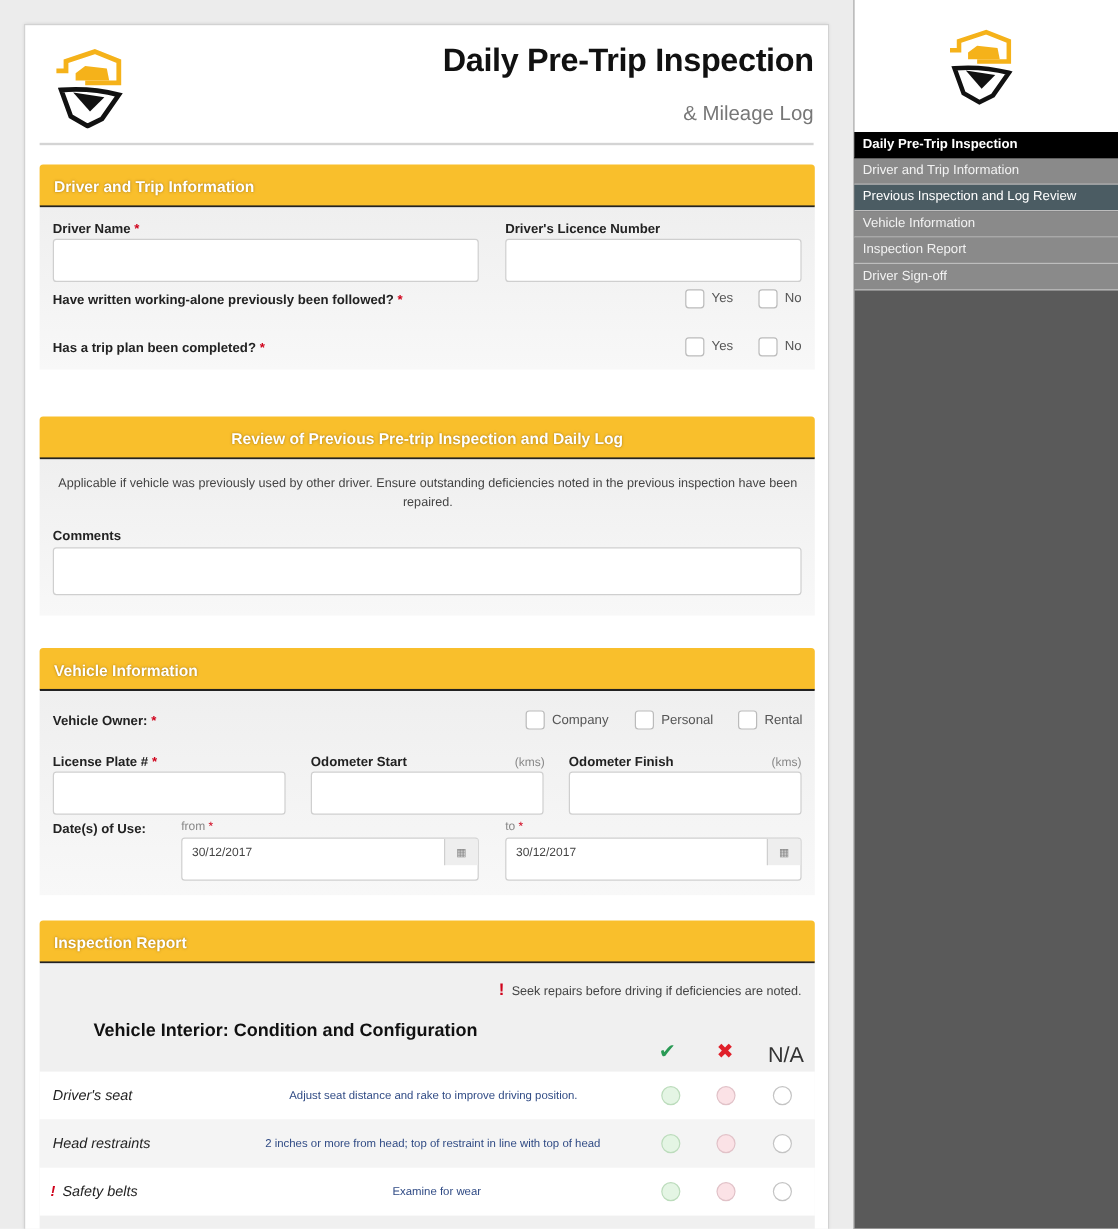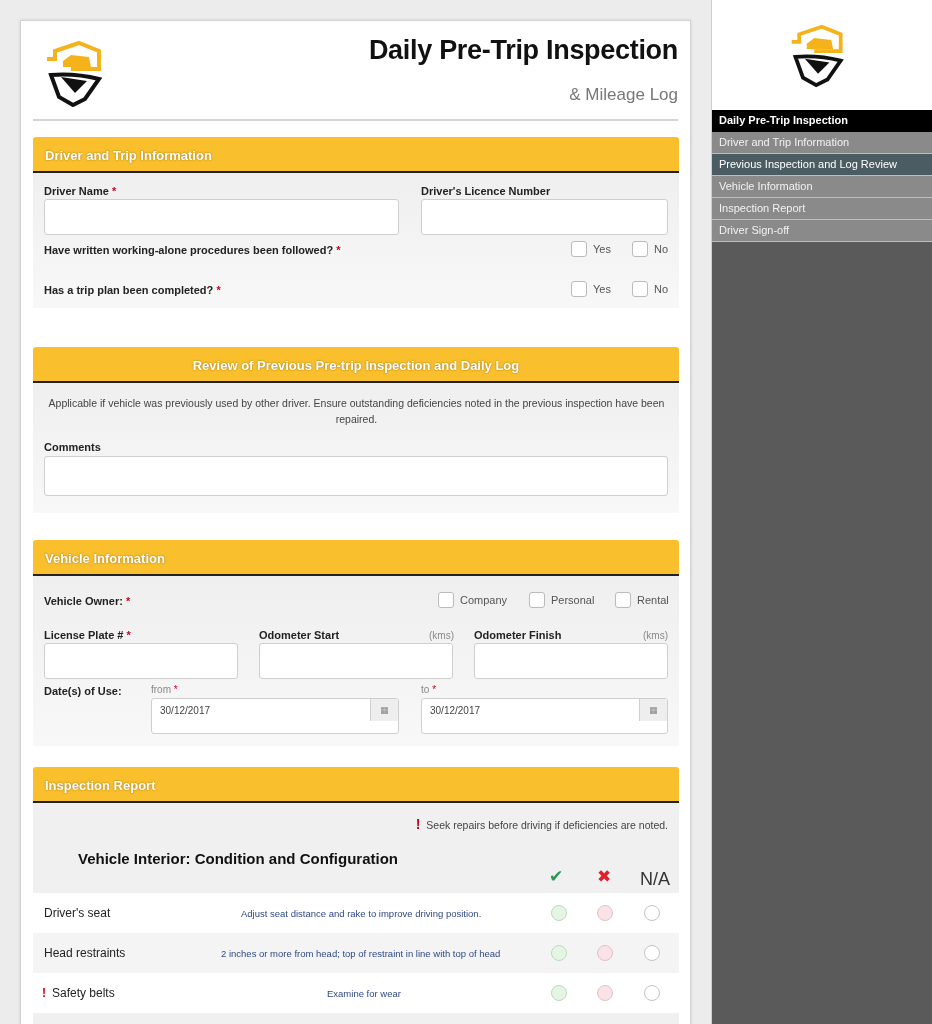--- a/index.html
+++ b/index.html
@@ -59,21 +59,21 @@
   .date-addon {
     position: absolute; right: 0; top: 0; width: 28px; height: 22px;
     background: #eee; border-left: 1px solid #cfcfcf;
     display: flex; align-items: center; justify-content: center;
     font-size: 9px; color: #888;
   }
   .row {
     position: absolute; left: 0; width: 646px; height: 40px;
     display: flex; align-items: center;
   }
-  .row-label { position: absolute; left: 11px; font-size: 12px; color: #222; }
+  .row-label { position: absolute; left: 11px; font-size: 12px; color: #222; font-style: italic; }
   .row-desc { position: absolute; font-size: 9.5px; color: #2f4a84; }
   .radio {
     position: absolute; width: 16px; height: 16px; border-radius: 50%;
     border: 1px solid #ccc;
   }
   .r-ok { background: #e4f5e4; border-color: #bcdcbc; }
   .r-bad { background: #fbe2e6; border-color: #e1c2c8; }
   .r-na { background: #fff; border-color: #c4c4c4; }
 
   .sidebar {
@@ -107,21 +107,21 @@
   </div>
 
   <div class="section" style="top:116px;">
     <div class="section-header">Driver and Trip Information</div>
     <div class="section-body" style="height:135px;">
       <div class="label" style="left:11px; top:12px;"><span>Driver Name</span> <span class="req">*</span></div>
       <div class="input" style="left:11px; top:26px; width:355px;"></div>
       <div class="label" style="left:388px; top:12px;">Driver's Licence Number</div>
       <div class="input" style="left:388px; top:26px; width:247px;"></div>
 
-      <div class="label" style="left:11px; top:71px;"><span>Have written working-alone procedures been followed?</span> <span class="req">*</span></div>
+      <div class="label" style="left:11px; top:71px;"><span>Have written working-alone previously been followed?</span> <span class="req">*</span></div>
       <div class="cb-group" style="left:538px; top:68px;">
           <div class="cb"></div>
           <span class="cb-label">Yes</span>
         </div>
       <div class="cb-group" style="left:599px; top:68px;">
           <div class="cb"></div>
           <span class="cb-label">No</span>
         </div>
 
       <div class="label" style="left:11px; top:111px;"><span>Has a trip plan been completed?</span> <span class="req">*</span></div>

